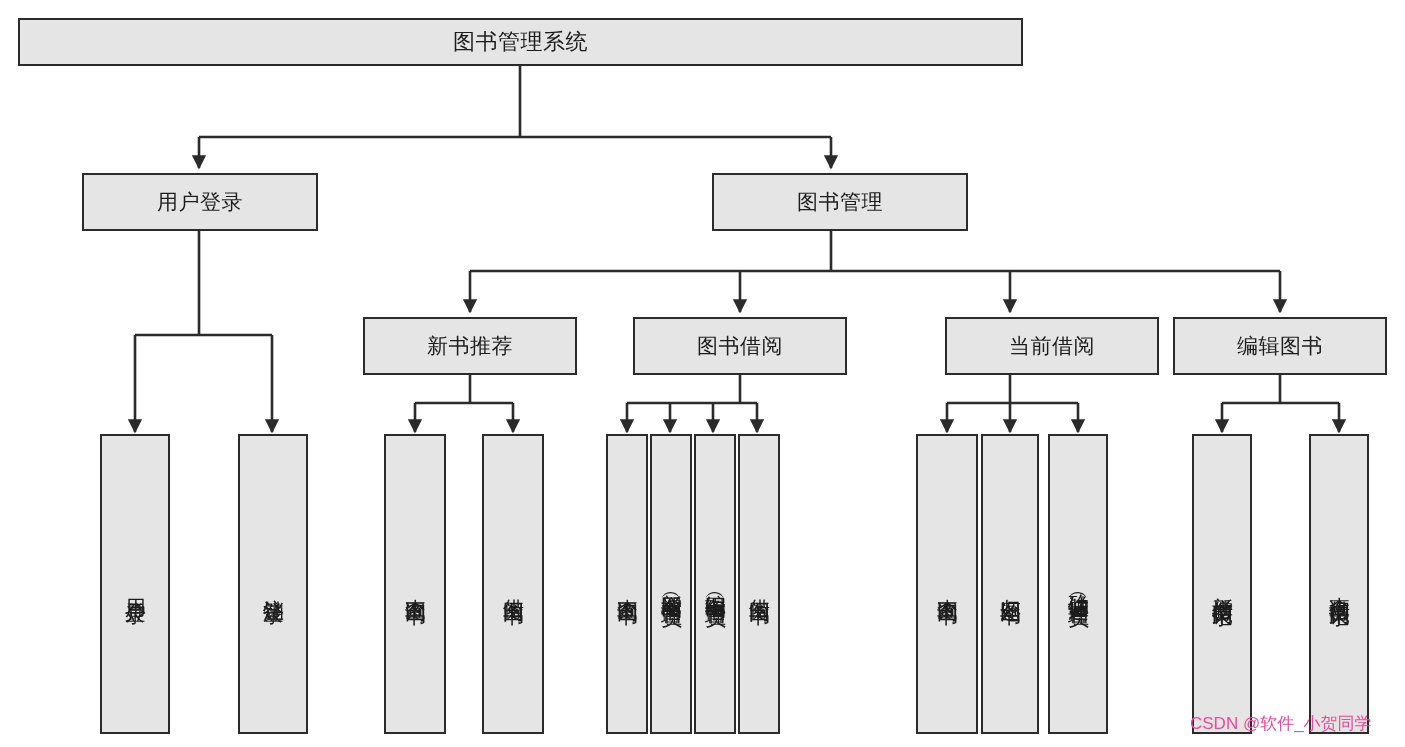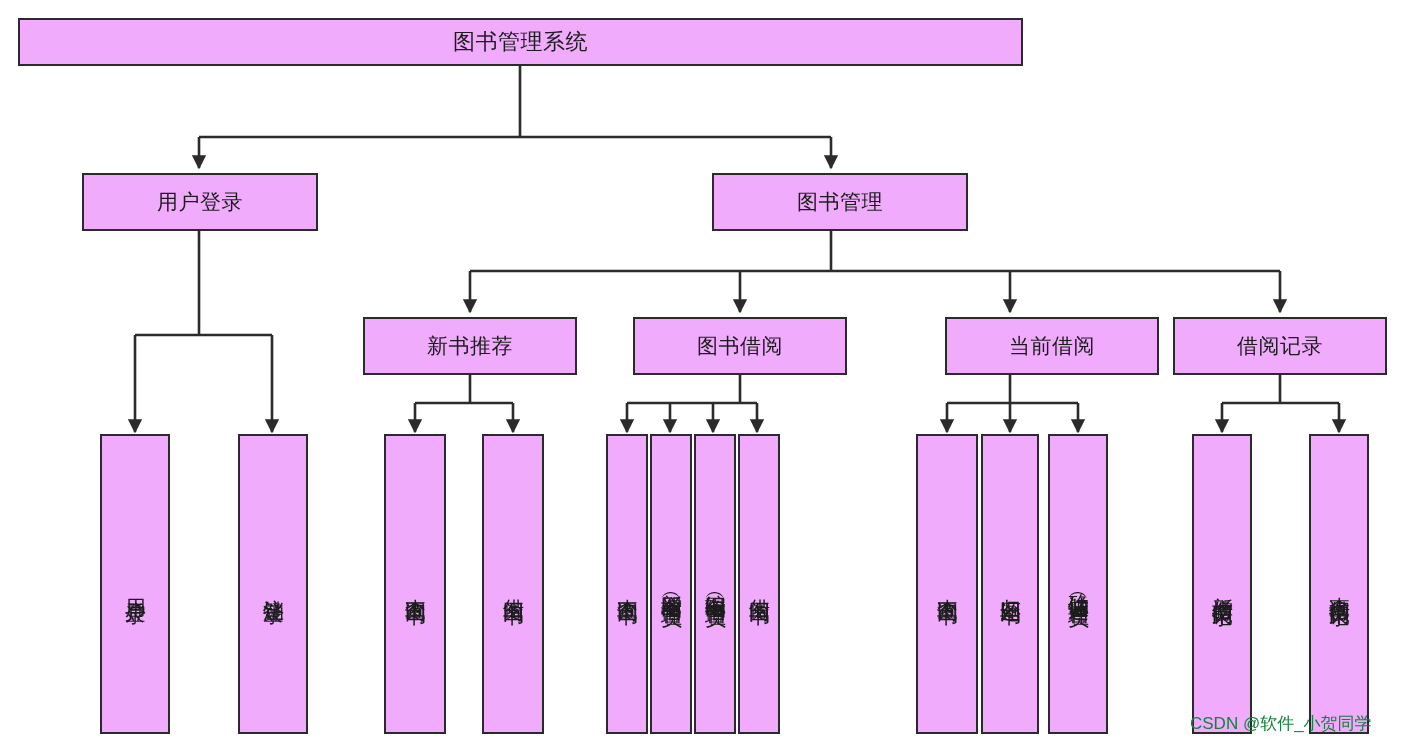--- a/index.html
+++ b/index.html
@@ -23,21 +23,21 @@
     position: absolute;
     left: 0;
     top: 0;
     width: 1405px;
     height: 747px;
     pointer-events: none;
   }
   .node {
     position: absolute;
     box-sizing: border-box;
-    background: #f0abfc;
+    background: #e5e5e5;
     border: 2px solid #2b2b2b;
     display: flex;
     align-items: center;
     justify-content: center;
     text-align: left;
   }
   .node .label {
     font-size: 21px;
     line-height: 1.25;
     letter-spacing: 0.5px;
@@ -57,21 +57,21 @@
     text-orientation: upright;
     font-size: 21px;
     line-height: 1.18;
     letter-spacing: 2px;
     white-space: normal;
     max-height: 100%;
   }
   .watermark {
     position: absolute;
     font-size: 17px;
-    color: #15803d;
+    color: #ec4899;
     white-space: nowrap;
     user-select: none;
   }
 </style>
 </head>
 <body>
 
 <div id="diagram-root">
 
   <svg class="connectors" viewBox="0 0 1405 747" xmlns="http://www.w3.org/2000/svg">
@@ -140,21 +140,21 @@
   <div class="node level3" style="left:363px; top:317px; width:214px; height:58px;">
     <span class="label">新书推荐</span>
   </div>
   <div class="node level3" style="left:633px; top:317px; width:214px; height:58px;">
     <span class="label">图书借阅</span>
   </div>
   <div class="node level3" style="left:945px; top:317px; width:214px; height:58px;">
     <span class="label">当前借阅</span>
   </div>
   <div class="node level3" style="left:1173px; top:317px; width:214px; height:58px;">
-    <span class="label">借阅记录</span>
+    <span class="label">编辑图书</span>
   </div>
 
   <div class="node leaf" style="left:100px; top:434px; width:70px; height:300px;">
     <span class="label">用户登录</span>
   </div>
   <div class="node leaf" style="left:238px; top:434px; width:70px; height:300px;">
     <span class="label">注销登录</span>
   </div>
 
   <div class="node leaf" style="left:384px; top:434px; width:62px; height:300px;">

